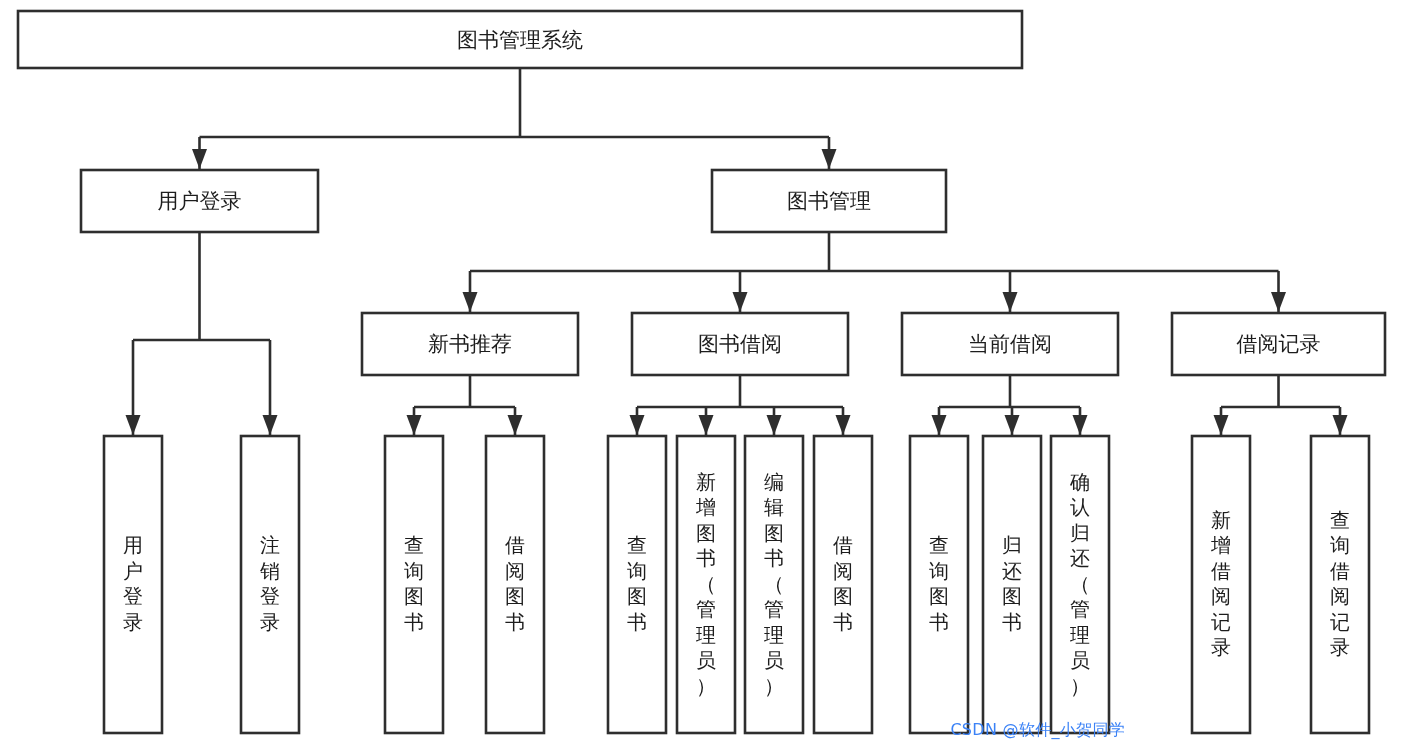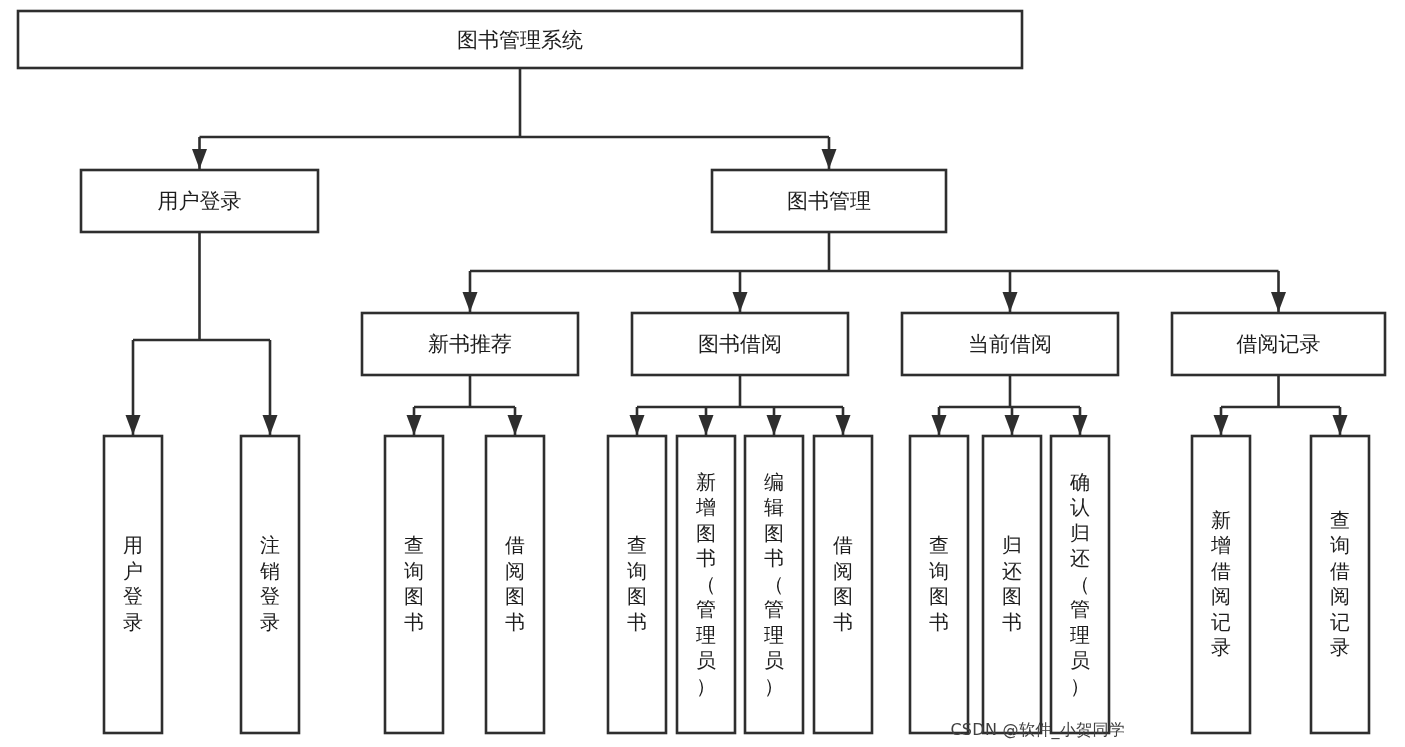--- a/index.html
+++ b/index.html
@@ -54,21 +54,21 @@
     font-family: "DejaVu Sans", "Liberation Sans", sans-serif;
     font-size: 20px;
     text-anchor: middle;
   }
   .watermark {
     position: absolute;
     right: 14px;
     bottom: 6px;
     font-family: "DejaVu Sans", "Liberation Sans", sans-serif;
     font-size: 16px;
-    color: #404040;
+    color: #3b82f6;
     white-space: nowrap;
     letter-spacing: 0.3px;
     user-select: none;
   }
 </style>
 </head>
 <body>
 
 <div id="diagram-root">
   <svg class="diagram-canvas" id="diagram-svg" viewBox="0 0 1405 747" xmlns="http://www.w3.org/2000/svg">

